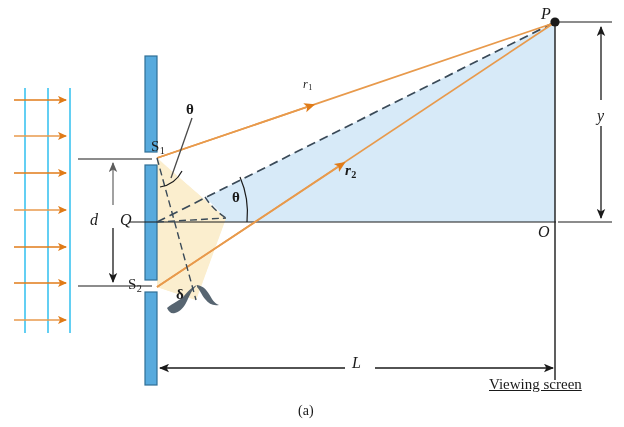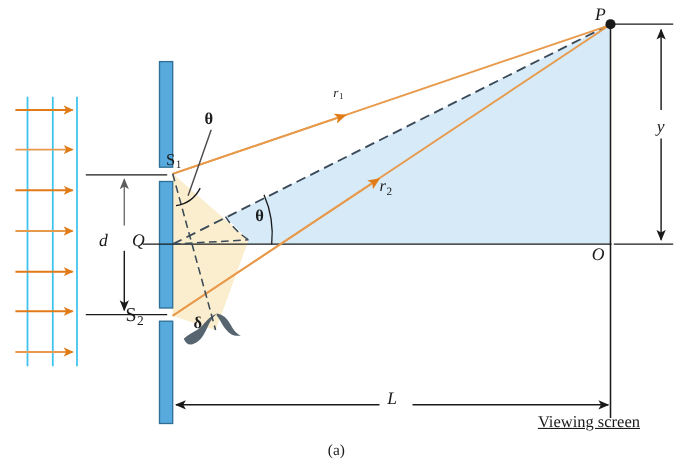--- a/index.html
+++ b/index.html
@@ -30,29 +30,29 @@
     user-select: none;
   }
   .lbl-italic { font-style: italic; }
   .sub {
     font-size: 0.68em;
     font-style: normal;
     vertical-align: -0.28em;
     margin-left: 0.5px;
   }
   #lbl-s1  { left: 118px; top: 139px; font-size: 15px; margin-left: 33px; }
-  #lbl-s2  { left: 114px; top: 277px; font-size: 18px; }
+  #lbl-s2  { left: 128px; top: 277px; font-size: 15px; }
   #lbl-q   { left: 120px; top: 212px; font-size: 16px; }
   #lbl-d   { left: 90px;  top: 212px; font-size: 16px; }
   #lbl-p   { left: 541px; top: 6px;   font-size: 16px; }
   #lbl-o   { left: 538px; top: 224px; font-size: 16px; }
   #lbl-y   { left: 597px; top: 108px; font-size: 16px; }
   #lbl-L   { left: 352px; top: 355px; font-size: 16px; }
   #lbl-r1  { left: 303px; top: 78px;  font-size: 12px; }
-  #lbl-r2  { left: 345px; top: 163px; font-size: 15px; }
+  #lbl-r2  { left: 345px; top: 163px; font-size: 15px; font-weight: bold; }
   #lbl-theta-top  { left: 186px; top: 102px; font-size: 15px; font-weight: bold; }
   #lbl-theta-mid  { left: 232px; top: 190px; font-size: 15px; font-weight: bold; }
   #lbl-delta      { left: 176px; top: 287px; font-size: 15px; font-weight: bold; }
   #lbl-screen { left: 489px; top: 377px; font-size: 15px; text-decoration: underline; }
   #lbl-caption { left: 298px; top: 404px; font-size: 14px; }
 </style>
 </head>
 <body>
 
 <svg id="figure" viewBox="0 0 624 427">

